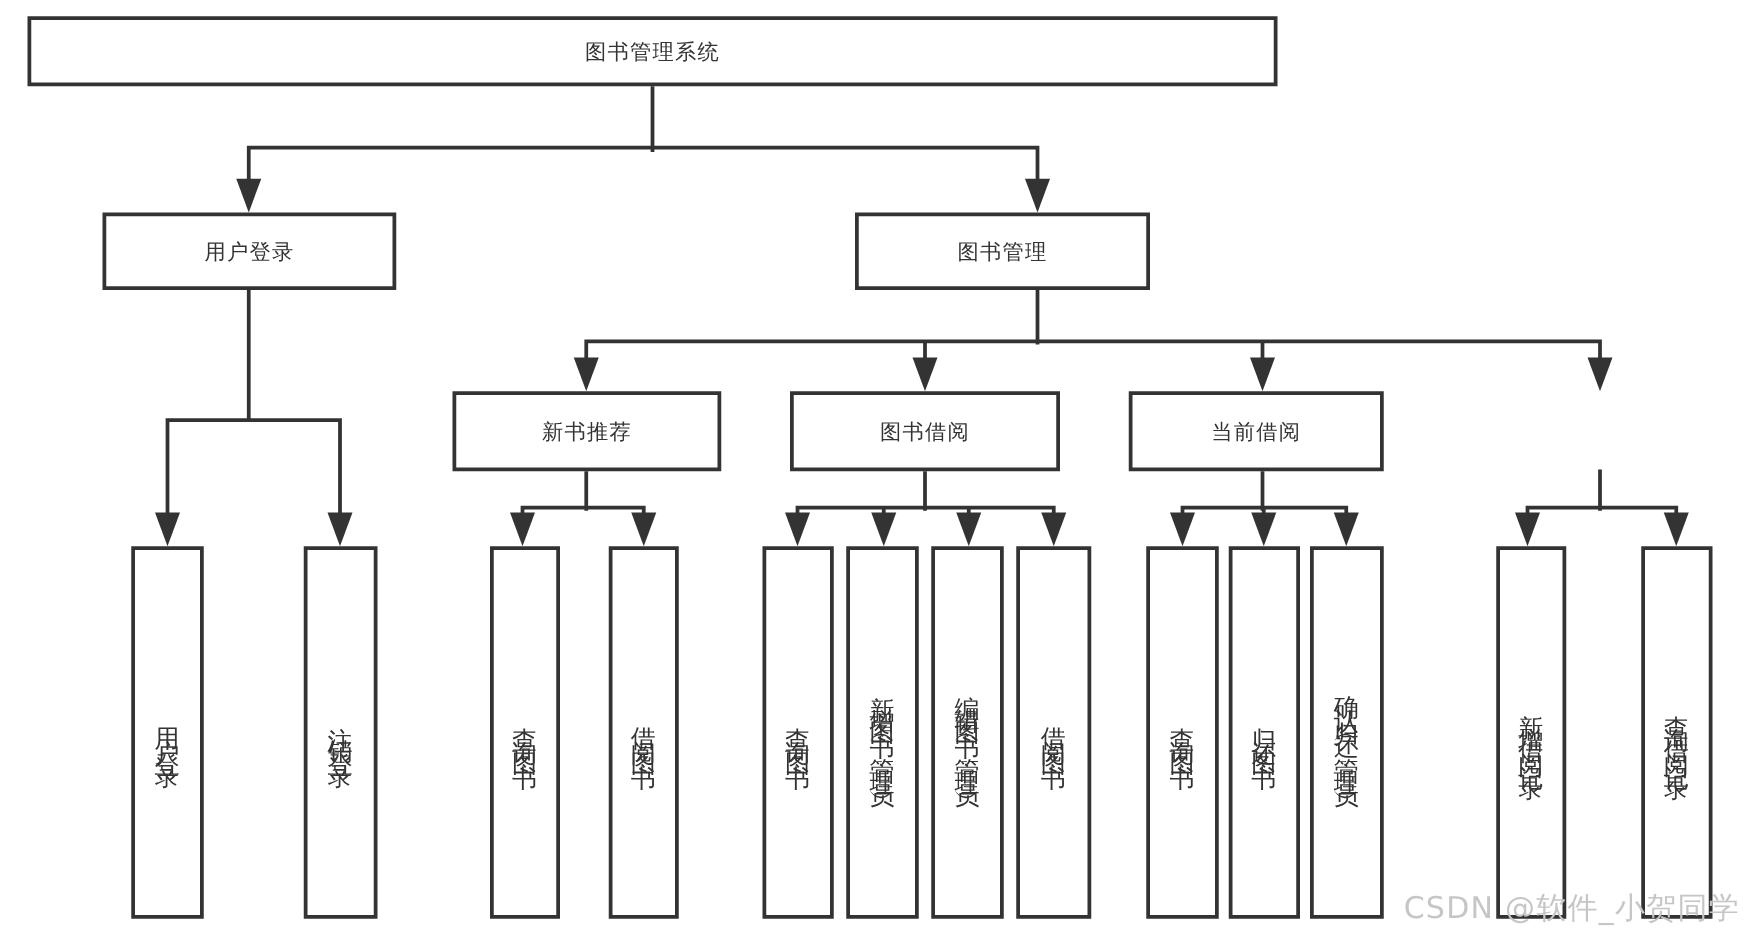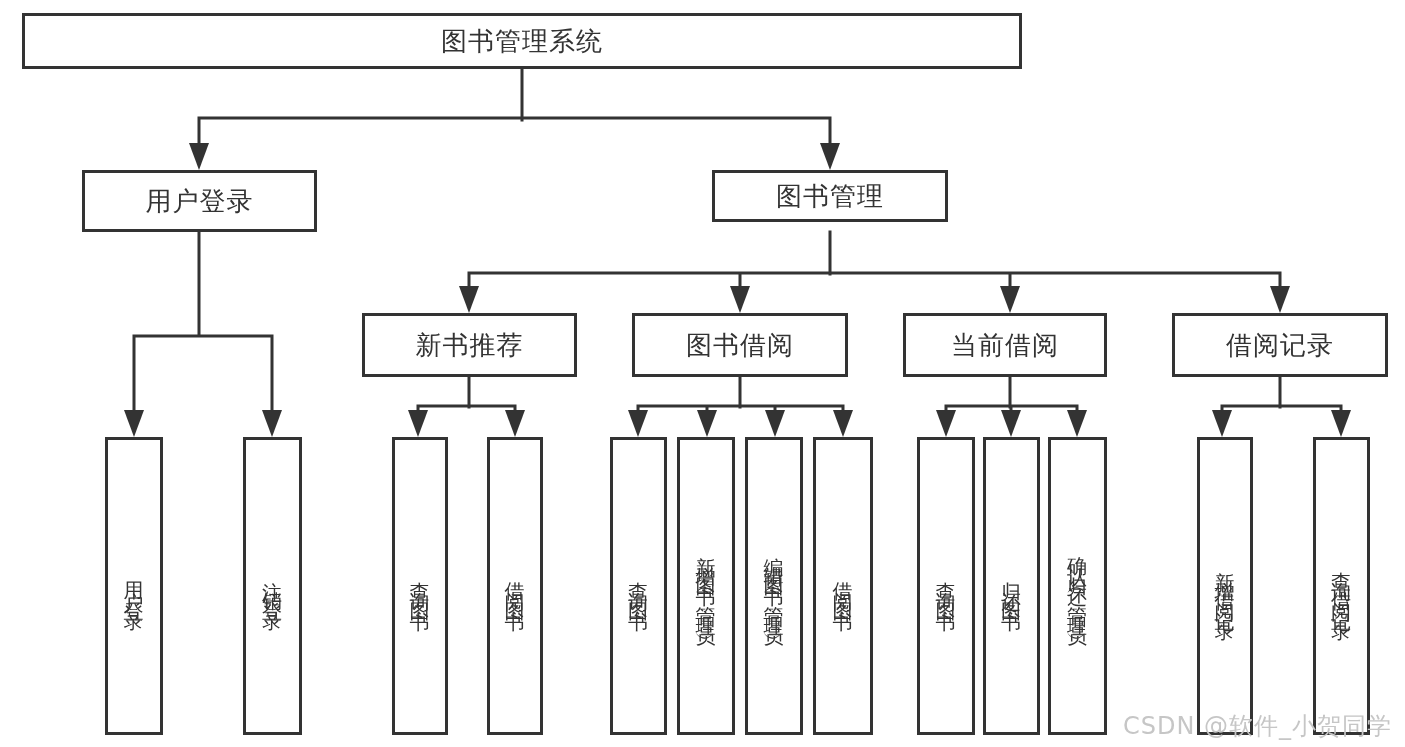--- a/index.html
+++ b/index.html
@@ -10,21 +10,21 @@
     font-family:"DejaVu Sans","Liberation Sans",sans-serif;
     overflow:hidden;
   }
   .connectors{position:absolute;left:0;top:0;width:1405px;height:747px;}
   .hbox{
     position:absolute;
     box-sizing:border-box;
     border:3px solid #333333;
     background:#ffffff;
     display:flex;align-items:center;justify-content:center;
-    font-size:26px;color:#333333;
+    font-size:17px;color:#333333;
     letter-spacing:1px;
     z-index:2;
   }
   .vbox{
     position:absolute;
     box-sizing:border-box;
     border:3px solid #333333;
     background:#ffffff;
     top:437px;height:298px;
     display:flex;align-items:center;justify-content:center;
@@ -111,35 +111,32 @@
     </g>
   </svg>
 
   <div class="hbox" style="left:22px;top:13px;width:1000px;height:56px;">
     <span>图书管理系统</span>
   </div>
 
   <div class="hbox" style="left:82px;top:170px;width:235px;height:62px;">
     <span>用户登录</span>
   </div>
-  <div class="hbox" style="left:712px;top:170px;width:236px;height:52px;align-items:center;">
+  <div class="hbox" style="left:684px;top:170px;width:236px;height:62px;align-items:center;">
     <span>图书管理</span>
   </div>
 
   <div class="hbox" style="left:362px;top:313px;width:215px;height:64px;">
     <span>新书推荐</span>
   </div>
   <div class="hbox" style="left:632px;top:313px;width:216px;height:64px;">
     <span>图书借阅</span>
   </div>
   <div class="hbox" style="left:903px;top:313px;width:204px;height:64px;">
     <span>当前借阅</span>
-  </div>
-  <div class="hbox" style="left:1172px;top:313px;width:216px;height:64px;">
-    <span>借阅记录</span>
   </div>
 
   <div class="vbox" style="left:105px;width:58px;">
     <span class="lbl">用户登录</span>
   </div>
   <div class="vbox" style="left:243px;width:59px;">
     <span class="lbl">注销登录</span>
   </div>
 
   <div class="vbox" style="left:392px;width:56px;">

